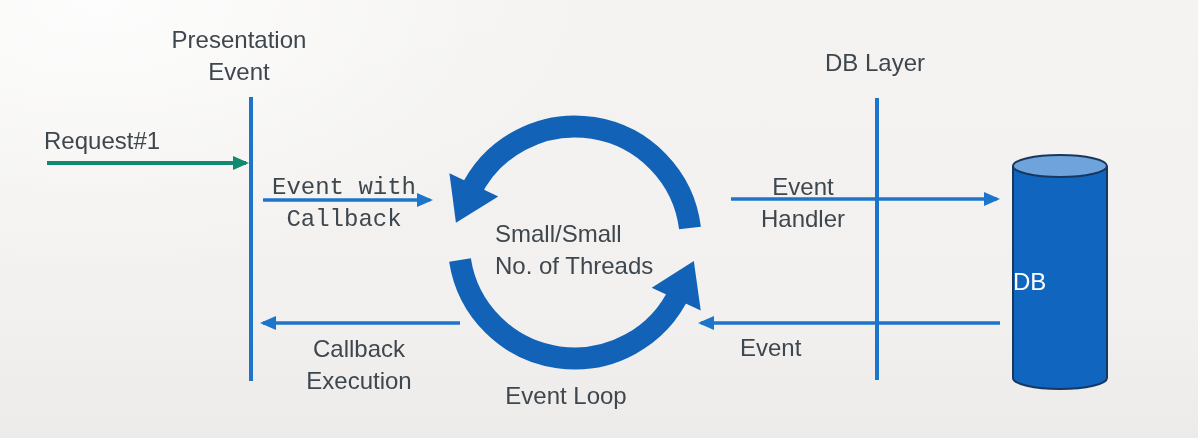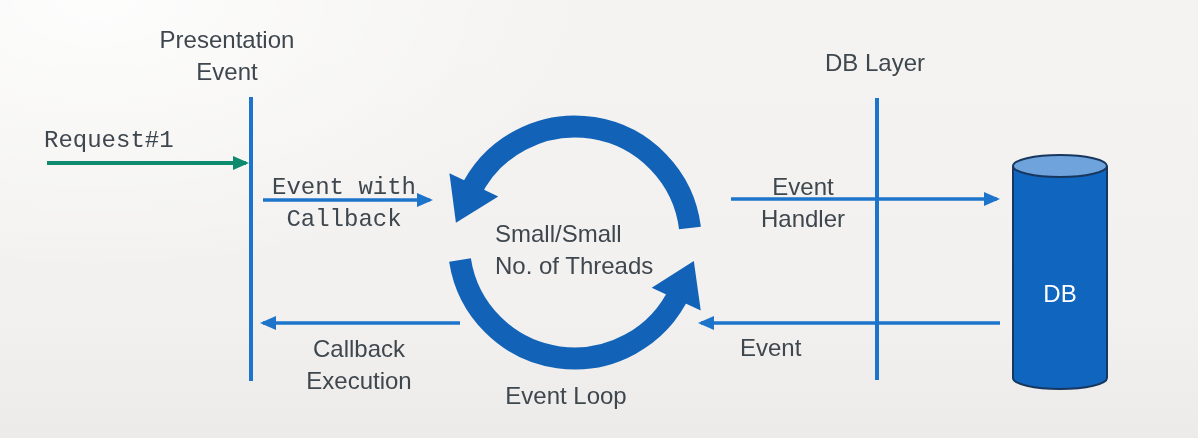--- a/index.html
+++ b/index.html
@@ -19,22 +19,20 @@
   .label{
     position:absolute;
     color:#3f474e;
     font-size:24px;
     line-height:32px;
     white-space:pre;
   }
   .center{text-align:center;}
   .db-label{
     color:#ffffff;
-    text-align:center;
-    margin-top:12px;
   }
 </style>
 </head>
 <body>
 
 <div class="stage">
 
   <svg width="1198" height="438" viewBox="0 0 1198 438">
     <defs>
       <marker id="head-blue" viewBox="0 0 16 14" refX="13" refY="7" markerWidth="16" markerHeight="14" markerUnits="userSpaceOnUse" orient="auto">
@@ -59,23 +57,23 @@
 
     <path d="M690,228 A116,116 0 0 0 470,193" fill="none" stroke="#1263b8" stroke-width="22" marker-end="url(#head-loop)"></path>
     <path d="M460,260 A116,116 0 0 0 680,291" fill="none" stroke="#1263b8" stroke-width="22" marker-end="url(#head-loop)"></path>
 
     <g>
       <path d="M1013,166 L1013,378 A47,11 0 0 0 1107,378 L1107,166" fill="#1065bf" stroke="#17375f" stroke-width="2"></path>
       <ellipse cx="1060" cy="166" rx="47" ry="11" fill="#6fa3dc" stroke="#17375f" stroke-width="2"></ellipse>
     </g>
   </svg>
 
-  <div class="label center" style="left:107px;top:24px;width:240px;"><span>Presentation</span><br><span>Event</span></div>
+  <div class="label center" style="left:119px;top:24px;width:240px;"><span>Presentation</span><br><span>Event</span></div>
 
-  <div class="label" style="left:44px;top:125px;font-family:Liberation Mono, monospace;">Request#1</div>
+  <div class="label" style="left:44px;top:125px;">Request#1</div>
 
   <div class="label center" style="left:244px;top:172px;width:200px;font-family:Liberation Mono, monospace;"><span>Event with</span><br><span>Callback</span></div>
 
   <div class="label" style="left:495px;top:218px;"><span>Small/Small</span><br><span>No. of Threads</span></div>
 
   <div class="label center" style="left:466px;top:380px;width:200px;">Event Loop</div>
 
   <div class="label center" style="left:703px;top:171px;width:200px;"><span>Event</span><br><span>Handler</span></div>
 
   <div class="label center" style="left:775px;top:47px;width:200px;">DB Layer</div>

